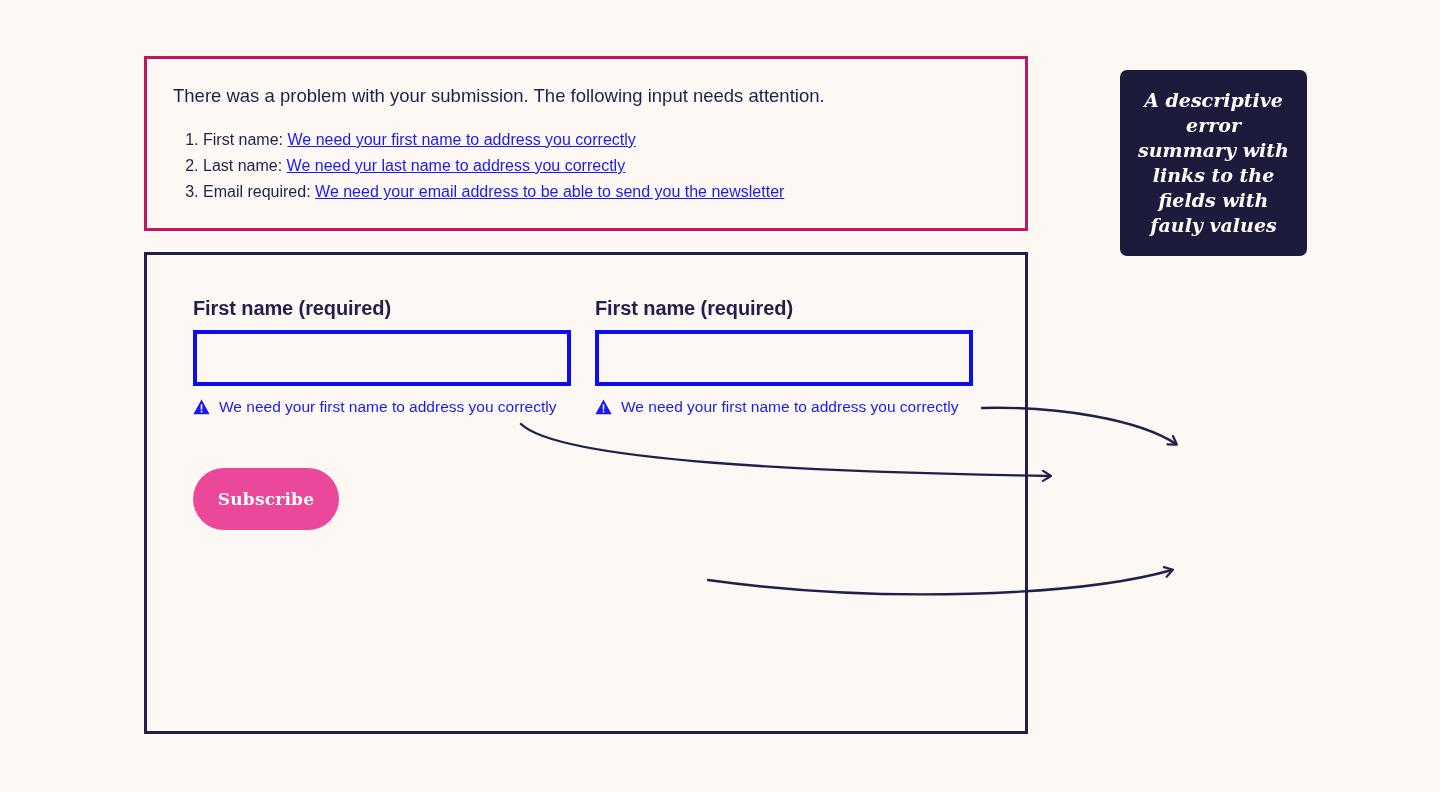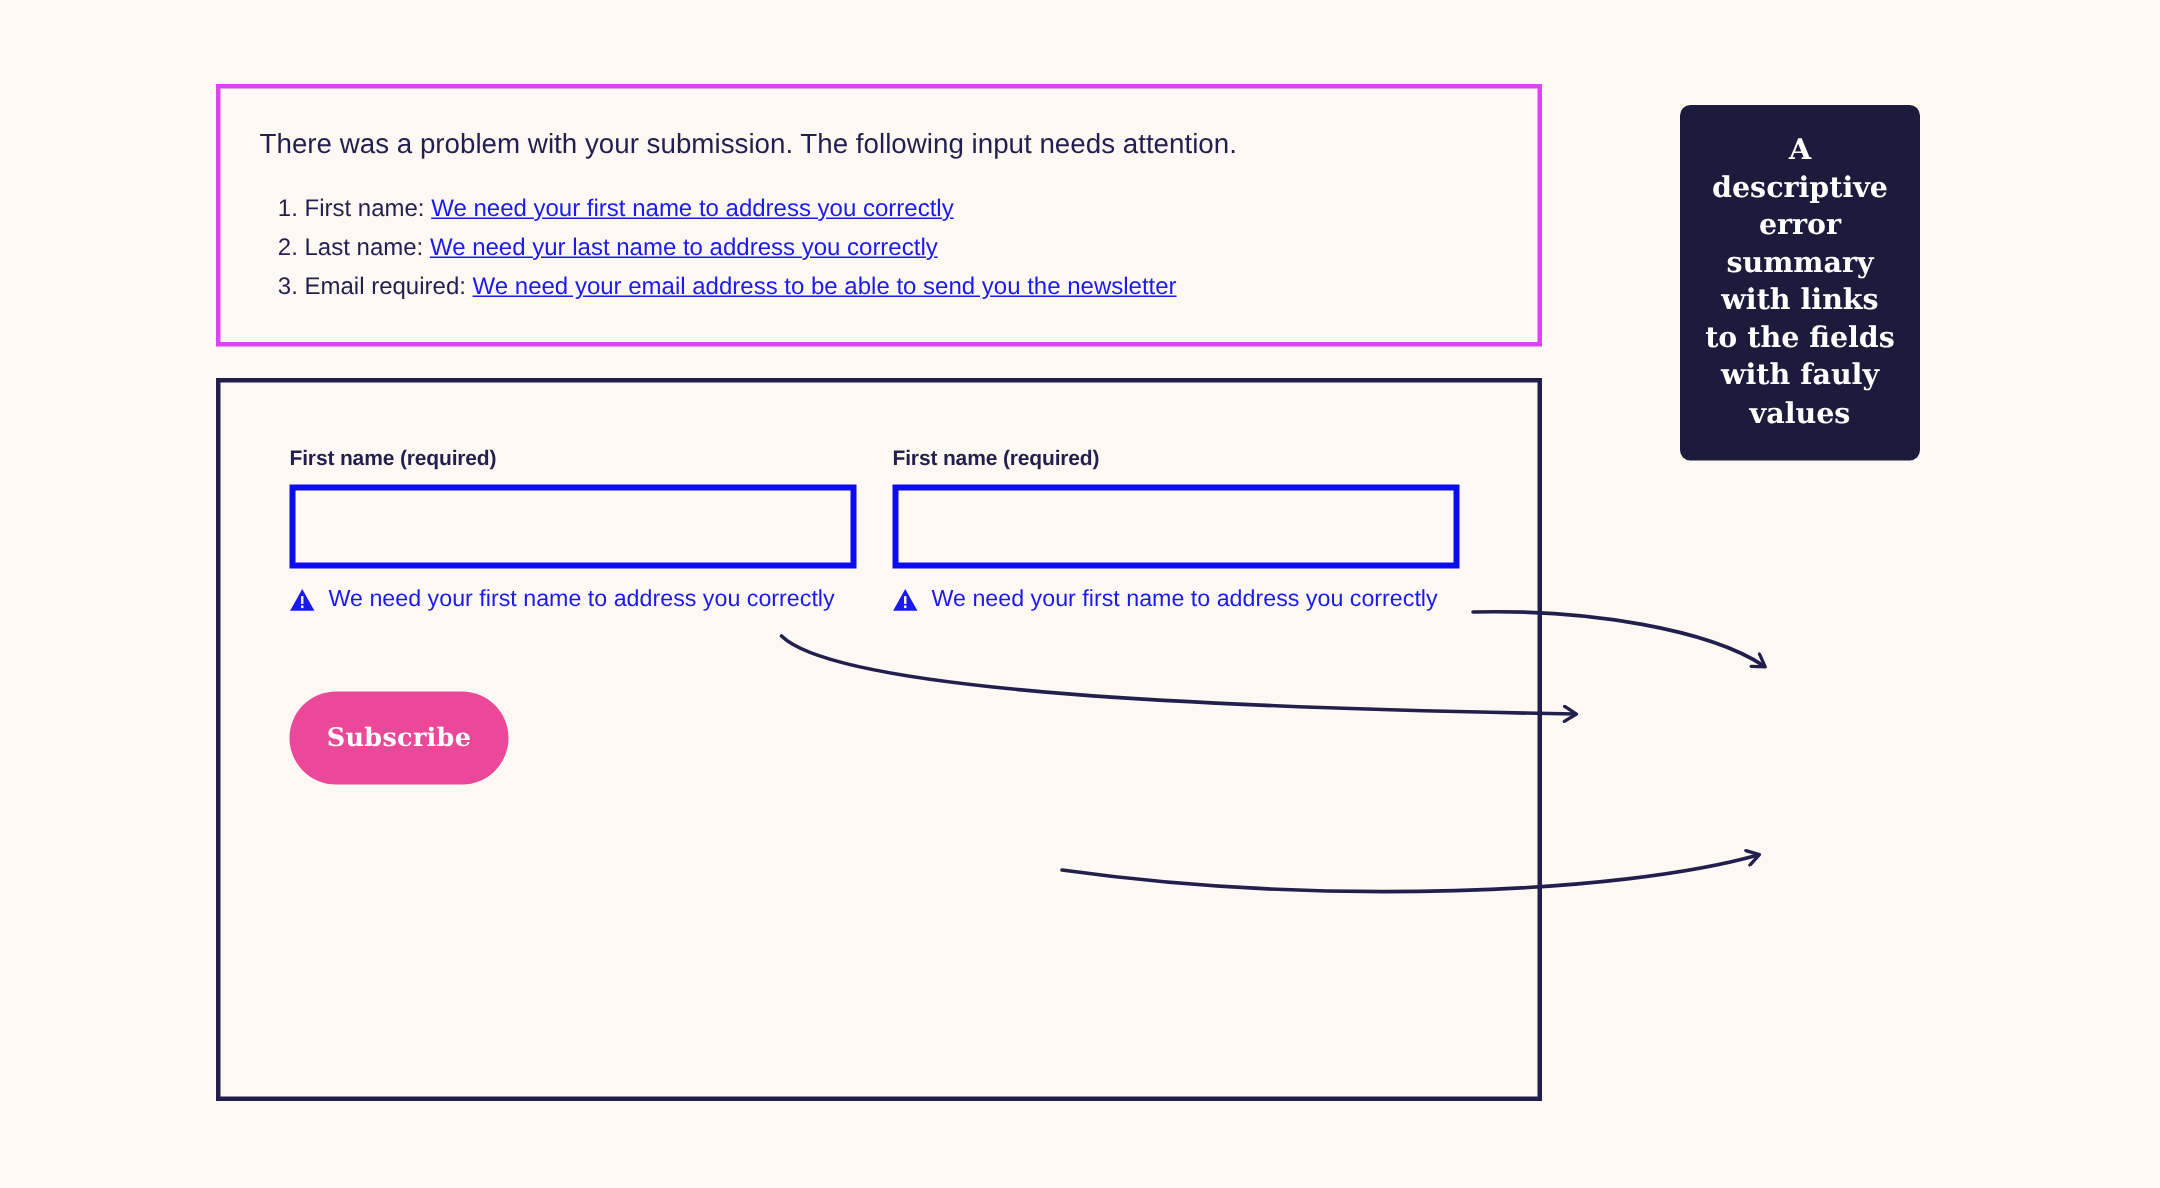--- a/index.html
+++ b/index.html
@@ -20,21 +20,21 @@
     inset: 0;
   }
 
   
   .error-summary {
     position: absolute;
     left: 144px;
     top: 56px;
     width: 884px;
     box-sizing: border-box;
-    border: 3px solid #d946ef;
+    border: 3px solid #be185d;
     background: #fdf8f4;
     padding: 18px 26px 22px 26px;
   }
   .error-summary-text {
     font-size: 18.5px;
     color: #231f4d;
     line-height: 1.45;
     margin: 6px 0 0 0;
   }
   .error-list {
@@ -76,21 +76,21 @@
     gap: 24px;
   }
   .field {
     display: flex;
     flex-direction: column;
   }
   .field-name  { width: 378px; }
   .field-email { width: 780px; }
 
   .field-label {
-    font-size: 14px;
+    font-size: 20px;
     font-weight: bold;
     color: #231f4d;
     margin-bottom: 10px;
     letter-spacing: -0.1px;
   }
   .field-input {
     box-sizing: border-box;
     height: 56px;
     width: 100%;
     border: 4px solid #0c0cf0;
@@ -142,23 +142,24 @@
     border-radius: 7px;
     font-family: "DejaVu Serif", serif;
     font-weight: bold;
     text-align: center;
     line-height: 1.32;
     box-sizing: border-box;
   }
   .callout-summary {
     left: 1120px;
     top: 70px;
-    width: 160px;
+    width: 187px;
     padding: 18px 14px;
     font-size: 19px;
+    font-style: italic;
   }
   .callout-messages {
     left: 1081px;
     top: 477px;
     width: 219px;
     padding: 20px 14px;
     font-size: 18px;
   }
 
   

